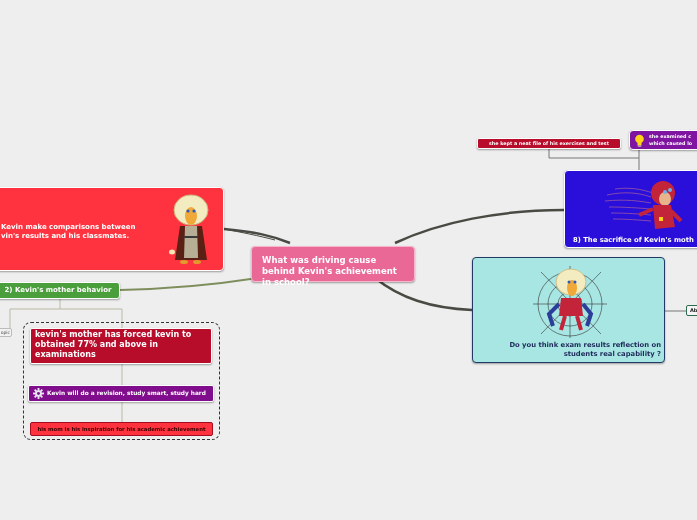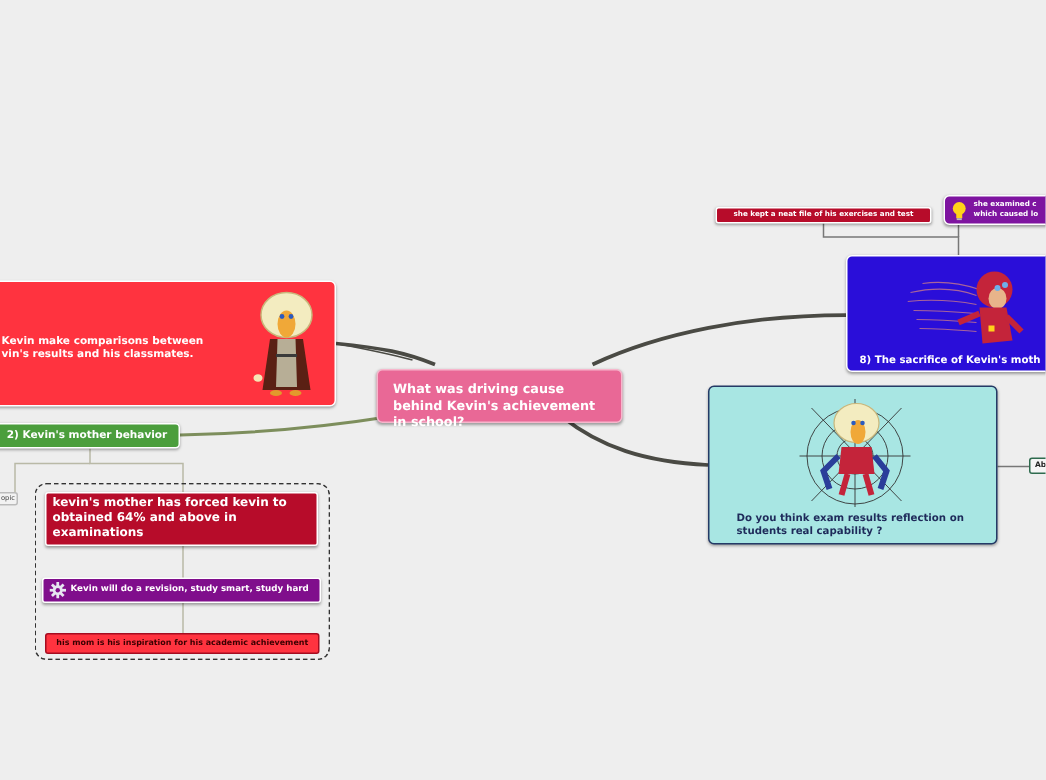--- a/index.html
+++ b/index.html
@@ -73,21 +73,21 @@
       left: 564px; top: 170px; width: 150px; height: 78px;
       background: #2a0ed9; border: 1px solid #fff; border-radius: 4px;
       color: #fff; font-size: 6.8px; line-height: 9px;
     }
     .sacrifice .txt { position: absolute; left: 8px; top: 65px; white-space: nowrap; }
     .exam-q {
       left: 472px; top: 257px; width: 193px; height: 106px;
       background: #a8e6e3; border: 1px solid #243a66; border-radius: 4px;
       color: #1e2a5a; font-size: 6.8px; line-height: 9px;
     }
-    .exam-q .txt { position: absolute; left: 18px; top: 83px; width: 180px; }
+    .exam-q .txt { position: absolute; left: 8px; top: 83px; width: 180px; text-align: right; }
     .ab-stub {
       left: 686px; top: 305px; width: 20px; height: 11px;
       background: #f5f5f5; border: 1px solid #2e6b4e; border-radius: 2px;
       color: #222; font-size: 5px; line-height: 9px; padding-left: 3px; box-shadow: none;
     }
   </style>
 </head>
 <body>
 
 <div class="canvas">
@@ -138,21 +138,21 @@
     <span>2) Kevin's mother behavior</span>
   </div>
 
   <div class="node subtopic-stub">
     <span>opic</span>
   </div>
 
   <div class="dashed-group"></div>
 
   <div class="node forced">
-    <span>kevin's mother has forced kevin to obtained 64% and above in examinations</span>
+    <span>kevin's mother has forced kevin to obtained 77% and above in examinations</span>
   </div>
 
   <div class="node revision">
     <svg class="gear" viewBox="0 0 12 12">
       <g fill="#e6e6f0">
         <circle cx="6" cy="6" r="3.6"></circle>
         <rect x="5" y="0" width="2" height="12"></rect>
         <rect x="0" y="5" width="12" height="2"></rect>
         <rect x="5" y="0" width="2" height="12" transform="rotate(45 6 6)"></rect>
         <rect x="5" y="0" width="2" height="12" transform="rotate(-45 6 6)"></rect>

